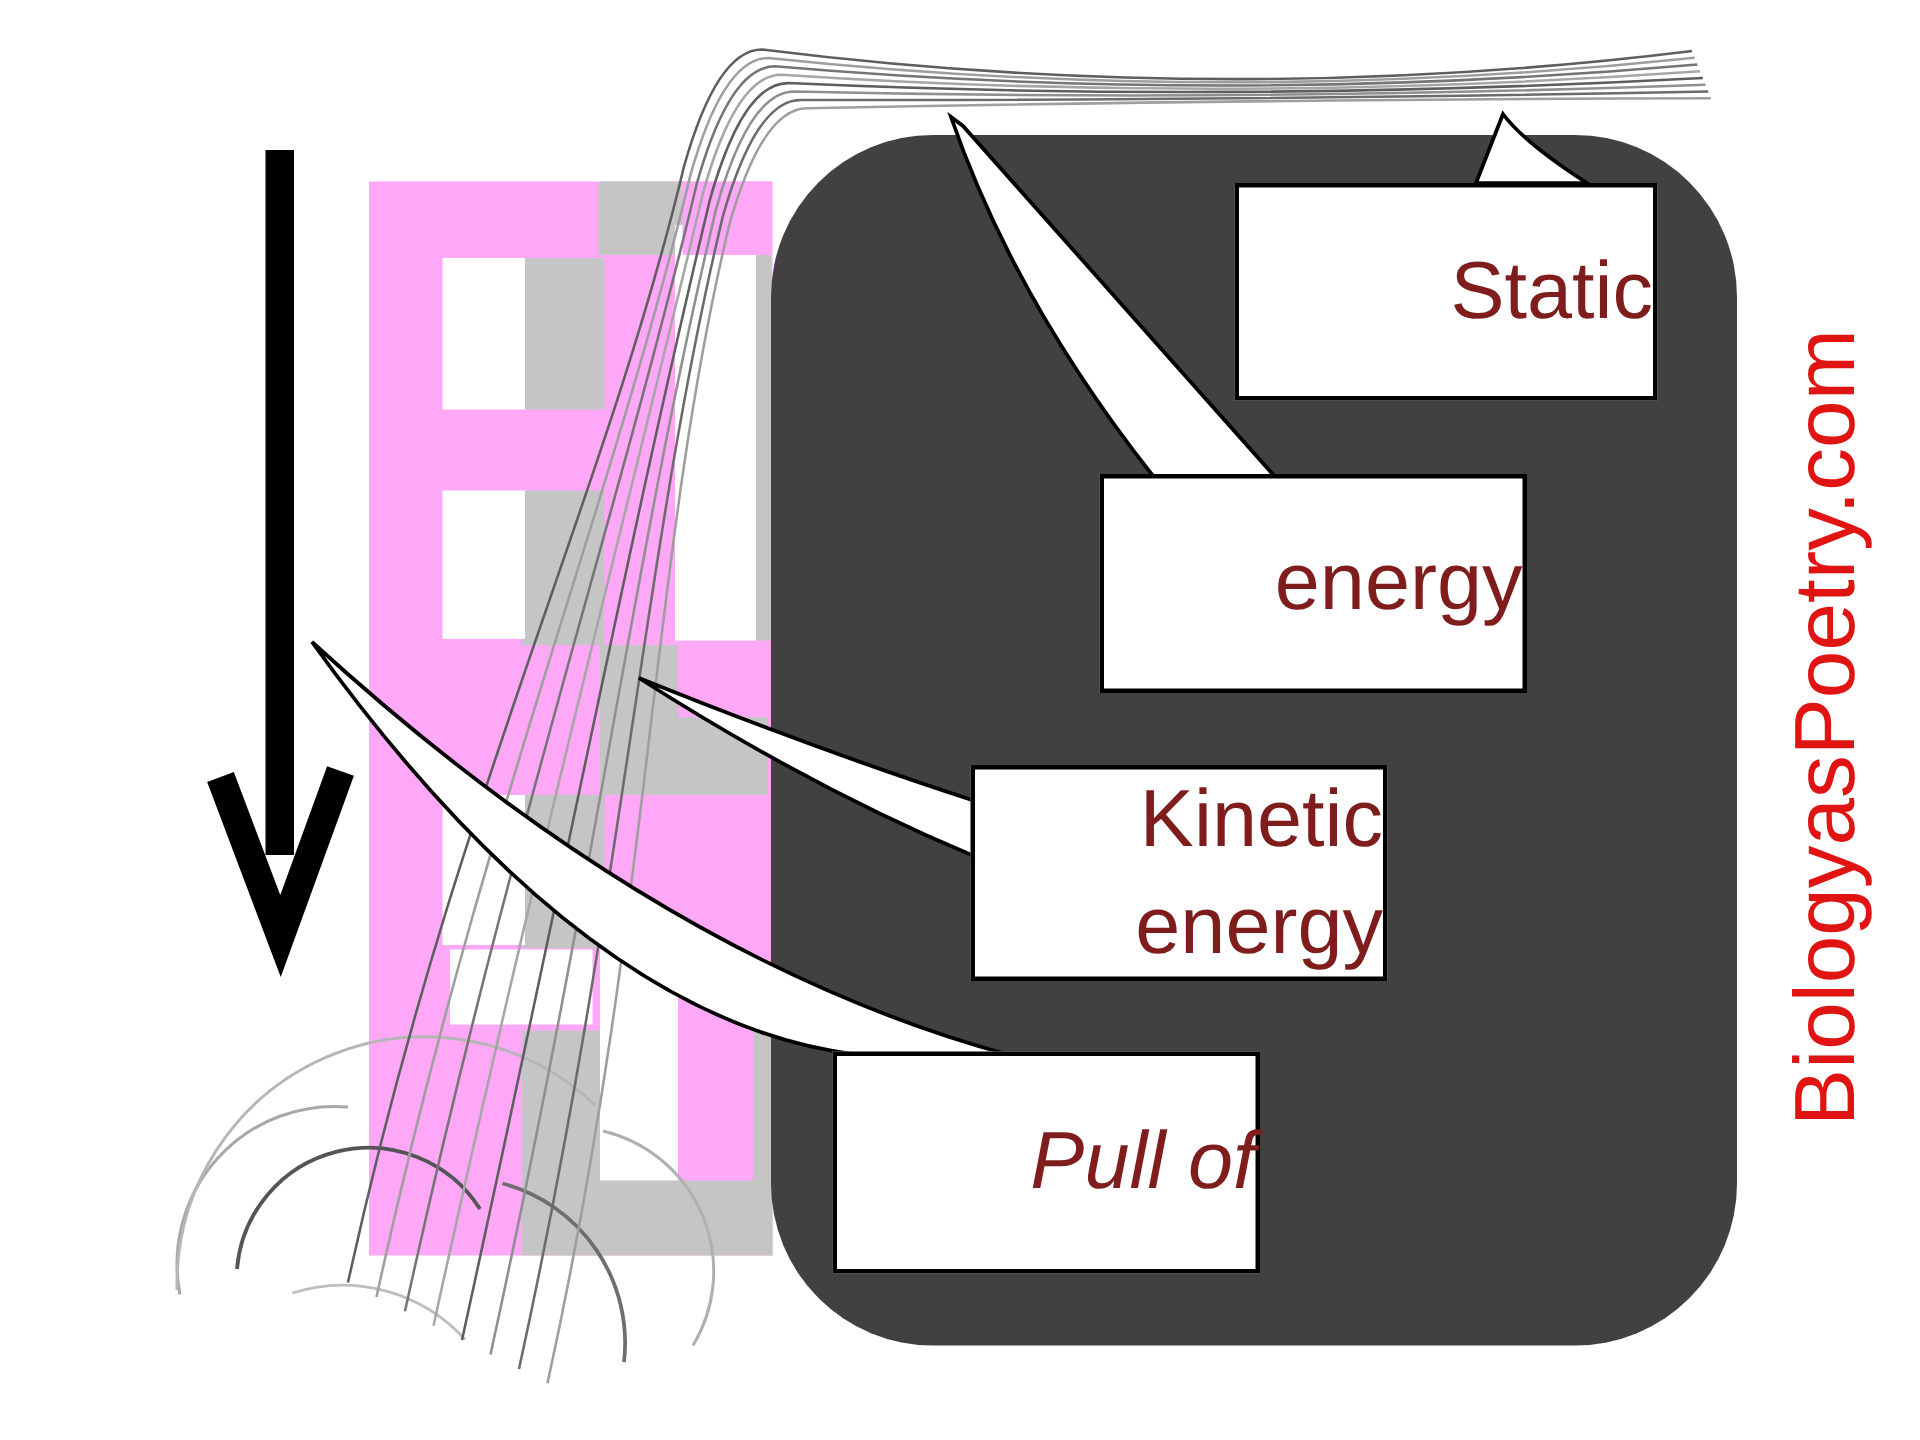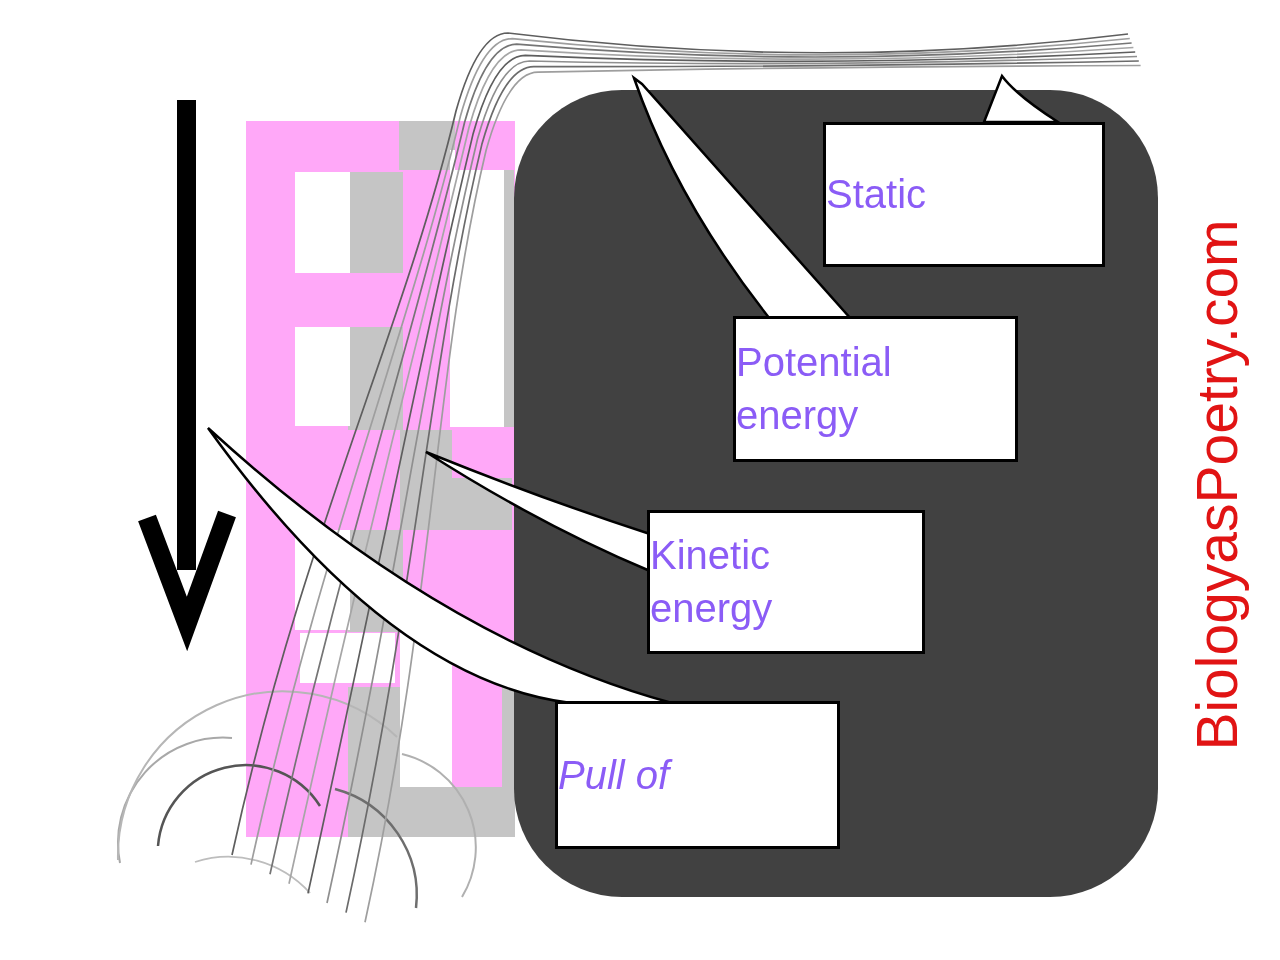--- a/index.html
+++ b/index.html
@@ -3,22 +3,22 @@
 <meta charset="utf-8">
 <style>
   html,body{margin:0;padding:0;background:#fff;}
   #canvas{position:relative;width:1280px;height:960px;background:var(--background,#fff);
           overflow:hidden;font-family:"Liberation Sans",sans-serif;}
   .blk{position:absolute;}
   #deco,#wedges{position:absolute;left:0;top:0;width:1280px;height:960px;pointer-events:none;}
   #dark-panel{position:absolute;left:514px;top:90px;width:644px;height:807px;
               background:var(--dark_panel);border-radius:108px;}
   .callout{position:absolute;background:var(--callout_fill);border:3px solid var(--callout_border);
-           display:flex;flex-direction:column;justify-content:center;align-items:flex-start;
-           font-size:40px;line-height:1.32;color:#8b5cf6;text-align:center;
+           display:flex;flex-direction:column;justify-content:center;align-items:flex-end;
+           font-size:54px;line-height:1.32;color:#7f1d1d;text-align:center;
            box-sizing:border-box;}
   #callout-static   {left:823px;top:122px;width:282px;height:145px;}
   #callout-potential{left:733px;top:316px;width:285px;height:146px;}
   #callout-kinetic  {left:647px;top:510px;width:278px;height:144px;}
   #callout-pull     {left:555px;top:701px;width:285px;height:148px;font-style:italic;}
   #watermark{position:absolute;left:1216px;top:485px;width:640px;height:64px;
              transform:translate(-50%,-50%) rotate(-90deg);
              font-size:57px;color:var(--watermark_red);text-align:center;white-space:nowrap;}
 </style>
 </head>
@@ -79,21 +79,20 @@
     <path d="M 1002 76 L 984 122 L 1058 122 Q 1016 95 1002 76 Z" fill="#fff" stroke="#000" stroke-width="2.5"></path>
     <path d="M 634 78 Q 676 200 770 319 L 851 319 Q 742 196 642 84 Z" fill="#fff" stroke="#000" stroke-width="2.5"></path>
     <path d="M 426 452 Q 545 500 650 534 L 650 571 Q 540 525 426 452 Z" fill="#fff" stroke="#000" stroke-width="2.5"></path>
     <path d="M 208 428 Q 390 681 571 703 L 672 703 Q 440 640 208 428 Z" fill="#fff" stroke="#000" stroke-width="2.5"></path>
   </svg>
 
   <div class="callout" id="callout-static">
     <div>Static</div>
   </div>
   <div class="callout" id="callout-potential">
-    <div>Potential</div>
     <div>energy</div>
   </div>
   <div class="callout" id="callout-kinetic">
     <div>Kinetic</div>
     <div>energy</div>
   </div>
   <div class="callout" id="callout-pull">
     <div>Pull of</div>
   </div>
 

